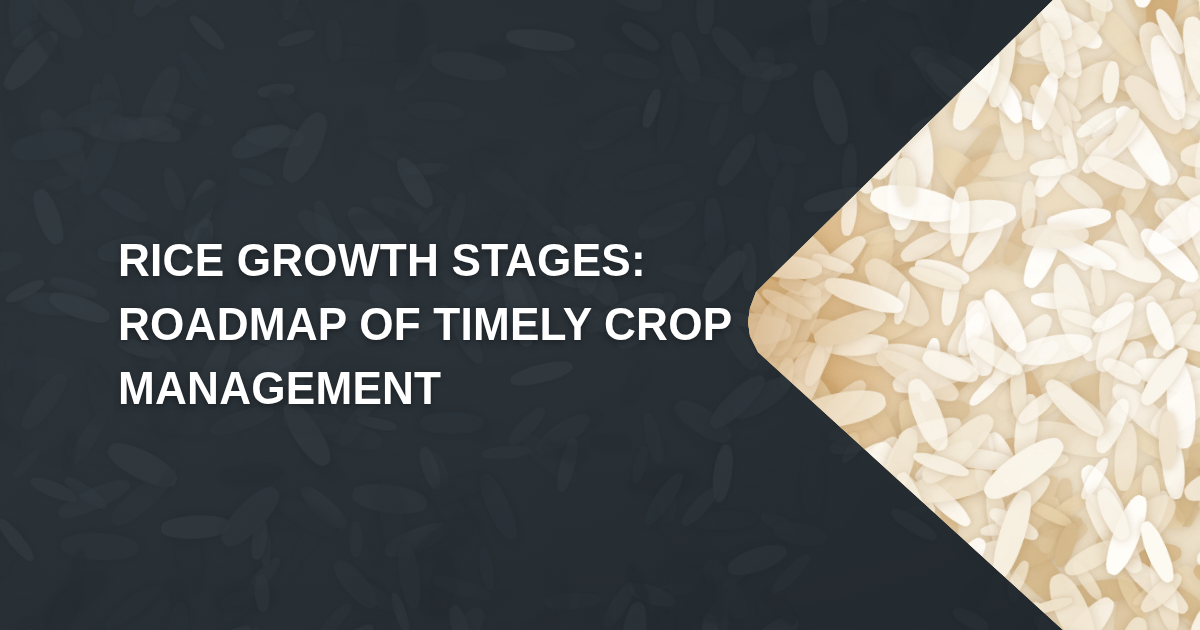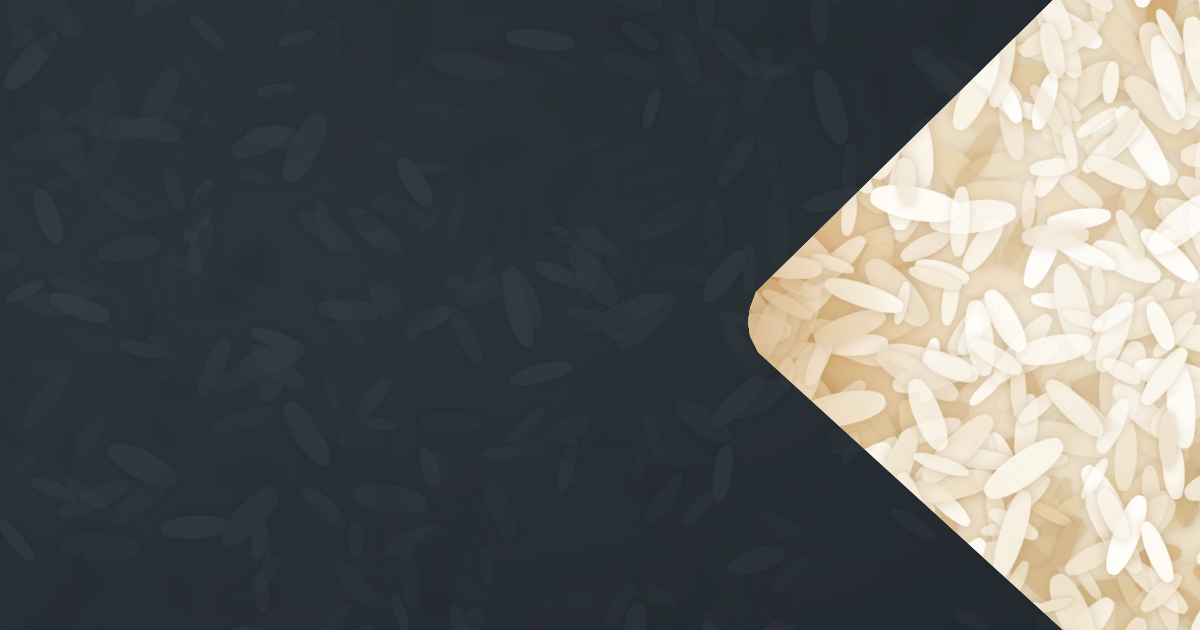--- a/index.html
+++ b/index.html
@@ -1177,14 +1177,19 @@
         <i class="grain" style="left:16.0px;top:242.1px;width:42.3px;height:11.5px;background:#efe2cb;opacity:0.81;transform:rotate(34.2deg);box-shadow:0 0 5px rgba(170,135,88,.45);"></i>
         <i class="grain" style="left:3.6px;top:381.3px;width:47.1px;height:14.3px;background:#efe2cb;opacity:0.86;transform:rotate(80.8deg);box-shadow:0 0 7px rgba(170,135,88,.45);"></i>
         <i class="grain" style="left:455.0px;top:316.0px;width:51.0px;height:19.9px;background:#fdfaf2;opacity:0.93;transform:rotate(67.3deg);box-shadow:0 0 9px rgba(170,135,88,.45);"></i>
         <i class="grain" style="left:250.0px;top:556.7px;width:51.0px;height:16.7px;background:#efe2cb;opacity:0.79;transform:rotate(164.9deg);box-shadow:0 0 8px rgba(170,135,88,.45);"></i>
         <i class="grain" style="left:252.5px;top:74.0px;width:46.3px;height:14.1px;background:#faf4e8;opacity:0.86;transform:rotate(132.9deg);box-shadow:0 0 7px rgba(170,135,88,.45);"></i>
       </div>
     <div class="photo-warm"></div>
     <div class="photo-hi"></div>
   </div>
 
+  <div class="headline">
+    <span class="line">Rice Growth Stages:</span>
+    <span class="line">Roadmap of Timely Crop</span>
+    <span class="line">Management</span>
+  </div>
 
 </div>
 
 </body></html>

